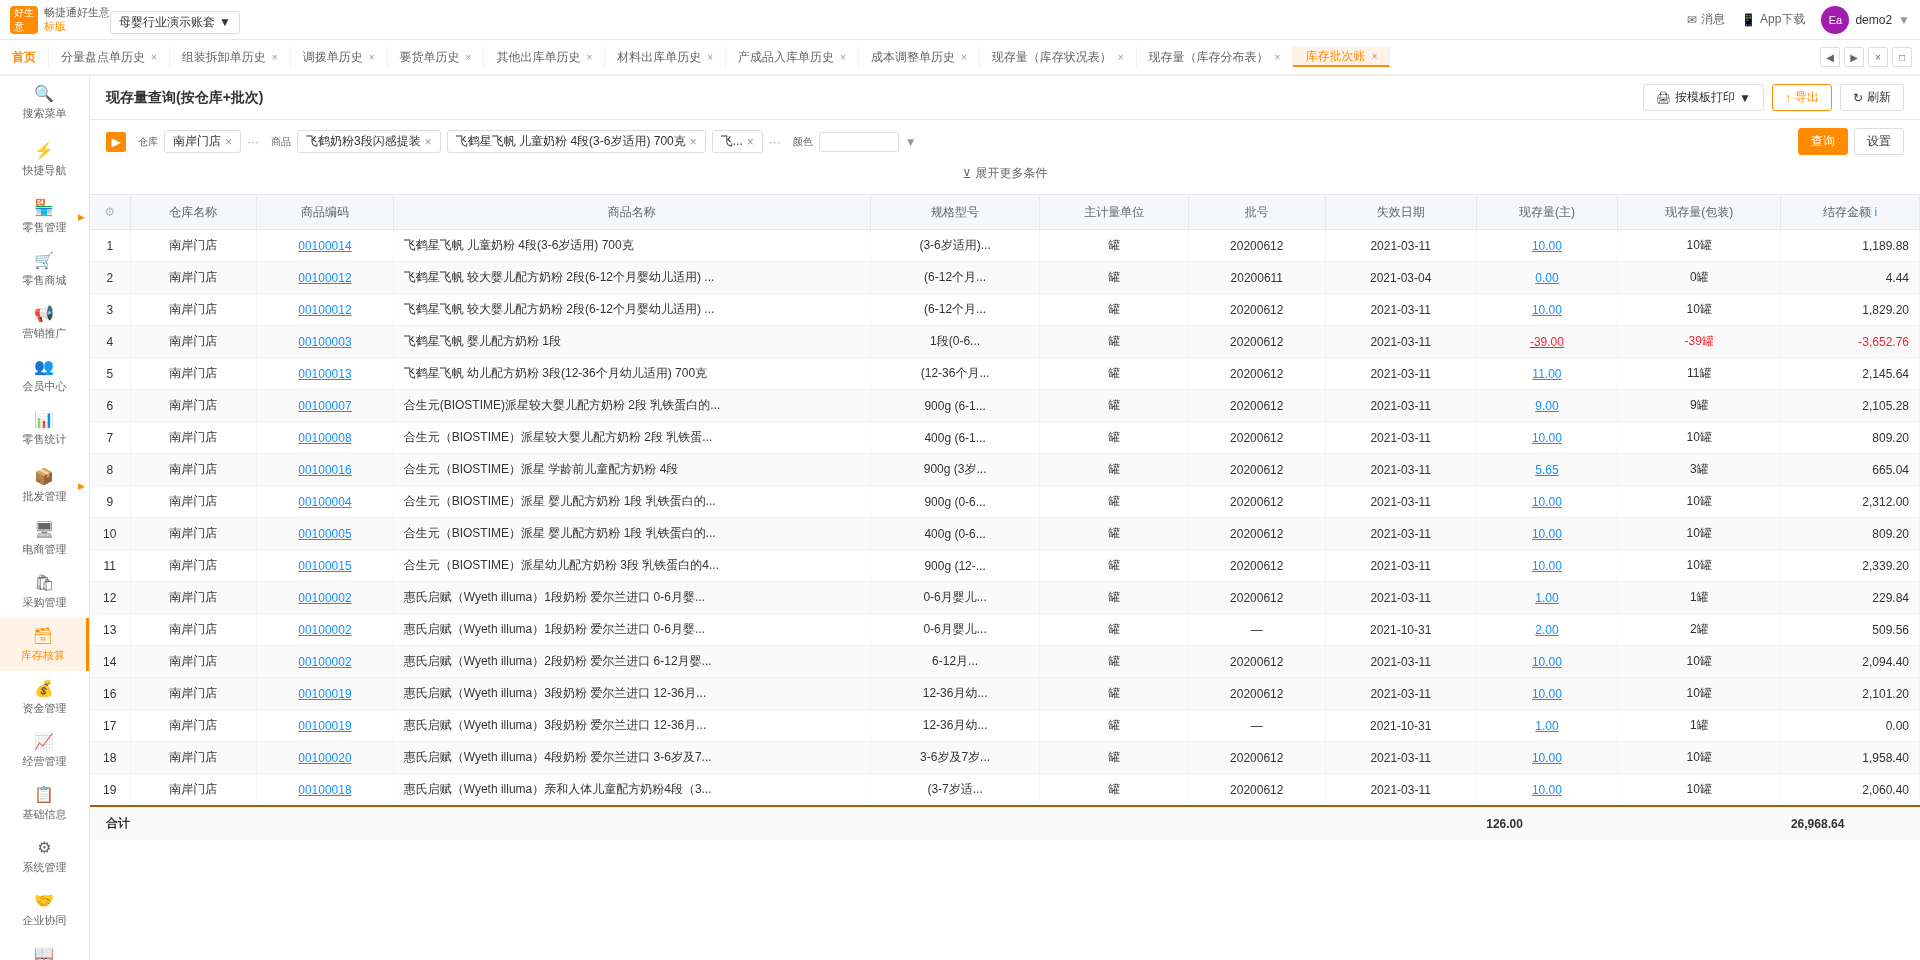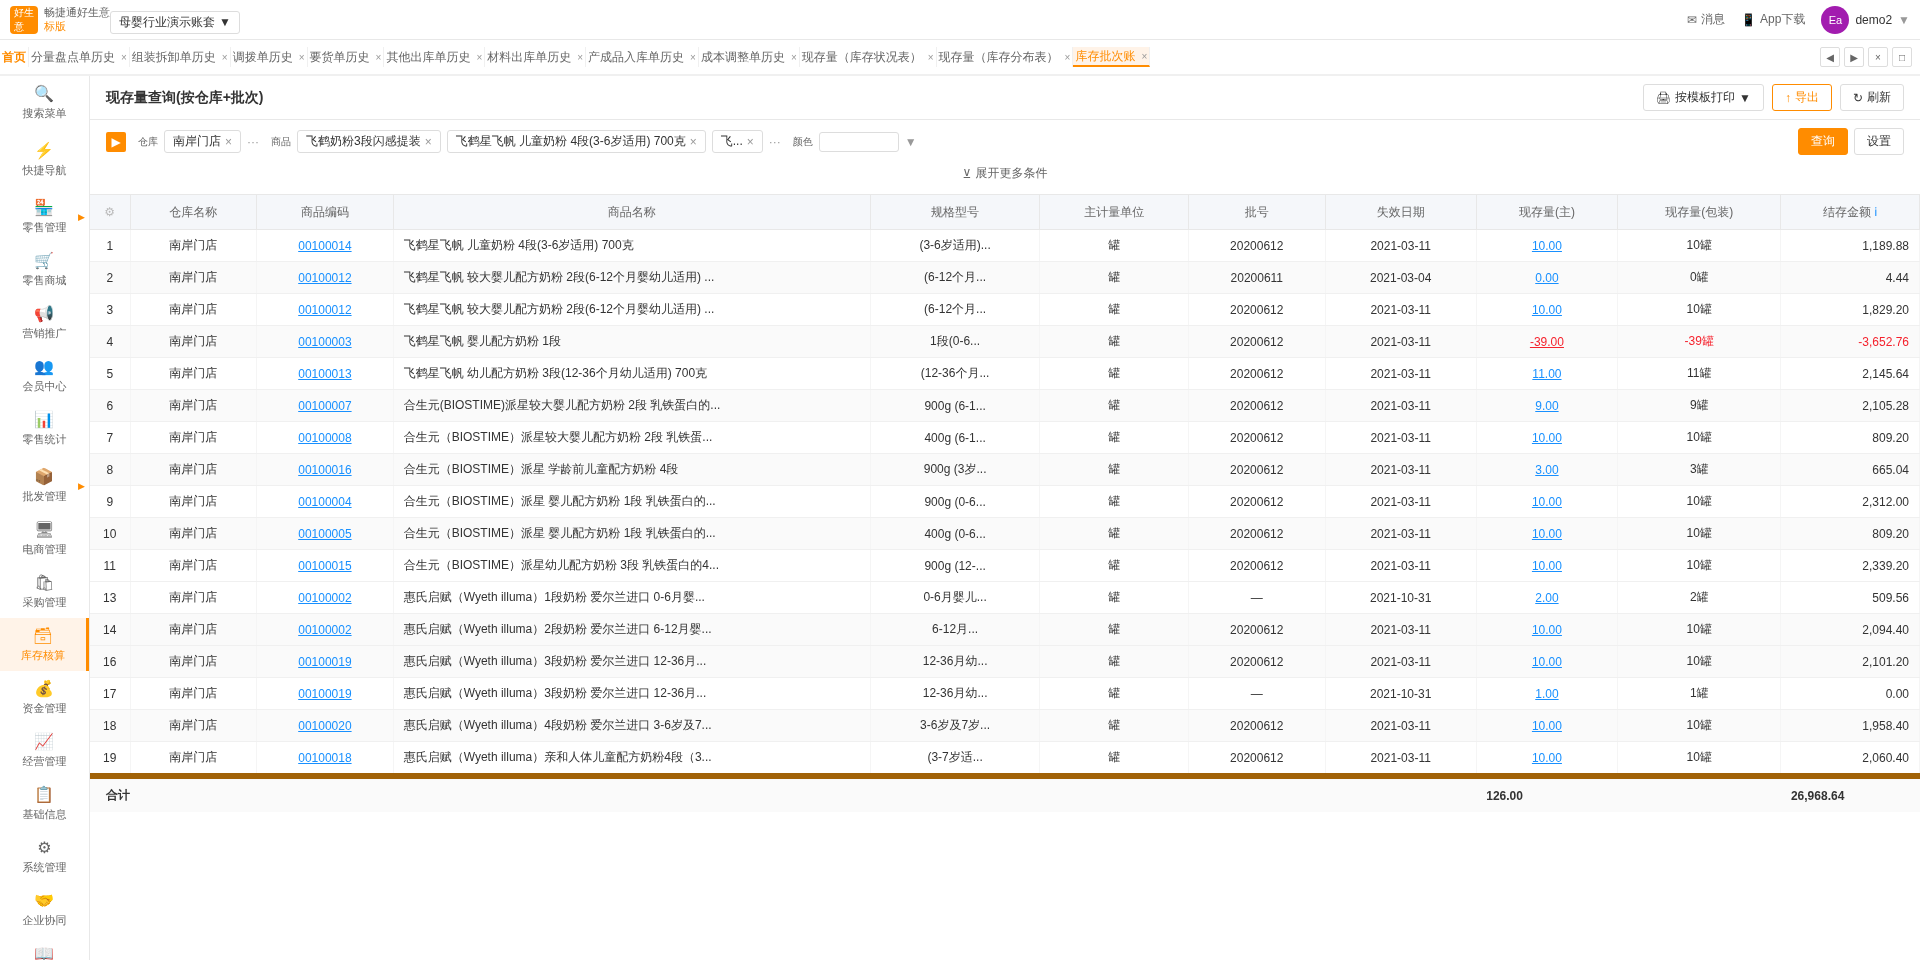--- a/index.html
+++ b/index.html
@@ -11,21 +11,21 @@
     .logo-area { display: flex; align-items: center; gap: 6px; }
     .logo-icon { width: 28px; height: 28px; background: #ff8c00; border-radius: 4px; display: flex; align-items: center; justify-content: center; color: #fff; font-size: 10px; }
     .logo-text { font-size: 11px; color: #666; line-height: 1.2; }
     .workspace-select { display: flex; align-items: center; gap: 4px; border: 1px solid #ddd; border-radius: 3px; padding: 2px 8px; cursor: pointer; font-size: 12px; color: #333; background: #fff; }
     .top-bar-right { display: flex; align-items: center; gap: 16px; }
     .top-bar-action { display: flex; align-items: center; gap: 4px; color: #666; cursor: pointer; font-size: 12px; }
     .avatar { width: 28px; height: 28px; background: #a21caf; border-radius: 50%; display: flex; align-items: center; justify-content: center; color: #fff; font-size: 11px; }
 
     
     .nav-tabs { height: 36px; background: #fff; display: flex; align-items: center; border-bottom: 2px solid #f0f0f0; padding: 0 0; overflow: hidden; }
-    .nav-tab { padding: 0 2px; height: 20px; display: flex; align-items: center; gap: 6px; cursor: pointer; white-space: nowrap; font-size: 12px; color: #666; border-right: 1px solid #f0f0f0; position: relative; }
+    .nav-tab { padding: 0 12px; height: 20px; display: flex; align-items: center; gap: 6px; cursor: pointer; white-space: nowrap; font-size: 12px; color: #666; border-right: 1px solid #f0f0f0; position: relative; }
     .nav-tab.home { color: #ff8c00; font-weight: bold; }
     .nav-tab.active { background: #fff3e8; color: #ff8c00; border-bottom: 2px solid #ff8c00; }
     .nav-tab .close-btn { color: #999; font-size: 10px; cursor: pointer; }
     .nav-tab-nav { display: flex; align-items: center; margin-left: auto; gap: 4px; padding: 0 8px; }
     .nav-arrow { width: 20px; height: 20px; display: flex; align-items: center; justify-content: center; cursor: pointer; color: #666; border: 1px solid #ddd; border-radius: 2px; font-size: 10px; }
 
     
     .main-layout { display: flex; height: calc(960px - 76px); }
 
     
@@ -58,21 +58,21 @@
     .expand-btn { display: flex; align-items: center; justify-content: center; padding: 4px 16px; color: #666; cursor: pointer; font-size: 12px; gap: 4px; }
 
     
     .table-area { flex: 1; overflow-y: auto; background: #fff; }
     table { width: 100%; border-collapse: collapse; font-size: 12px; }
     thead th { background: #f5f7fa; padding: 8px 10px; text-align: center; border-bottom: 1px solid #e8e8e8; border-right: 1px solid #e8e8e8; color: #666; font-weight: normal; white-space: nowrap; position: sticky; top: 0; z-index: 2; }
     thead th:first-child { width: 40px; }
     tbody td { padding: 7px 10px; border-bottom: 1px solid #f0f0f0; border-right: 1px solid #f5f5f5; text-align: center; white-space: nowrap; overflow: hidden; text-overflow: ellipsis; max-width: 180px; }
     .td-link { color: #1890ff; text-decoration: underline; cursor: pointer; }
     .td-red { color: #f5222d; }
-    .tfoot-row td { background: #fafafa; font-weight: bold; padding: 8px 10px; border-top: 6px solid #a16207; }
+    .tfoot-row td { background: #fafafa; font-weight: bold; padding: 8px 10px; border-top: 2px solid #a16207; }
     .settings-icon { color: #bbb; cursor: pointer; }
 
     .orange-arrow { background: #ff8c00; color: #fff; width: 20px; height: 20px; display: flex; align-items: center; justify-content: center; cursor: pointer; border-radius: 2px; font-size: 12px; flex-shrink: 0; }
   </style>
 </head>
 <body>
 
 <div class="top-bar">
   <div class="top-bar-left">
     <div class="logo-area">
@@ -392,21 +392,21 @@
   </tr>
             <tr style="background: rgb(250, 250, 250);">
     <td>8</td>
     <td>南岸门店</td>
     <td class="td-link">00100016</td>
     <td style="text-align:left;max-width:260px;overflow:hidden;text-overflow:ellipsis;" title="合生元（BIOSTIME）派星 学龄前儿童配方奶粉 4段">合生元（BIOSTIME）派星 学龄前儿童配方奶粉 4段</td>
     <td>900g (3岁...</td>
     <td>罐</td>
     <td>20200612</td>
     <td>2021-03-11</td>
-    <td class="td-link">3.00</td>
+    <td class="td-link">5.65</td>
     <td class="">3罐</td>
     <td class="" style="text-align:right;">665.04</td>
   </tr>
             <tr style="background: rgb(255, 255, 255);">
     <td>9</td>
     <td>南岸门店</td>
     <td class="td-link">00100004</td>
     <td style="text-align:left;max-width:260px;overflow:hidden;text-overflow:ellipsis;" title="合生元（BIOSTIME）派星 婴儿配方奶粉 1段 乳铁蛋白的...">合生元（BIOSTIME）派星 婴儿配方奶粉 1段 乳铁蛋白的...</td>
     <td>900g (0-6...</td>
     <td>罐</td>
@@ -434,20 +434,33 @@
     <td>南岸门店</td>
     <td class="td-link">00100015</td>
     <td style="text-align:left;max-width:260px;overflow:hidden;text-overflow:ellipsis;" title="合生元（BIOSTIME）派星幼儿配方奶粉 3段 乳铁蛋白的4...">合生元（BIOSTIME）派星幼儿配方奶粉 3段 乳铁蛋白的4...</td>
     <td>900g (12-...</td>
     <td>罐</td>
     <td>20200612</td>
     <td>2021-03-11</td>
     <td class="td-link">10.00</td>
     <td class="">10罐</td>
     <td class="" style="text-align:right;">2,339.20</td>
+  </tr>
+            <tr style="background: rgb(250, 250, 250);">
+    <td>12</td>
+    <td>南岸门店</td>
+    <td class="td-link">00100002</td>
+    <td style="text-align:left;max-width:260px;overflow:hidden;text-overflow:ellipsis;" title="惠氏启赋（Wyeth illuma）1段奶粉 爱尔兰进口 0-6月婴...">惠氏启赋（Wyeth illuma）1段奶粉 爱尔兰进口 0-6月婴...</td>
+    <td>0-6月婴儿...</td>
+    <td>罐</td>
+    <td>20200612</td>
+    <td>2021-03-11</td>
+    <td class="td-link">1.00</td>
+    <td class="">1罐</td>
+    <td class="" style="text-align:right;">229.84</td>
   </tr>
             <tr style="background: rgb(255, 255, 255);">
     <td>13</td>
     <td>南岸门店</td>
     <td class="td-link">00100002</td>
     <td style="text-align:left;max-width:260px;overflow:hidden;text-overflow:ellipsis;" title="惠氏启赋（Wyeth illuma）1段奶粉 爱尔兰进口 0-6月婴...">惠氏启赋（Wyeth illuma）1段奶粉 爱尔兰进口 0-6月婴...</td>
     <td>0-6月婴儿...</td>
     <td>罐</td>
     <td>—</td>
     <td>2021-10-31</td>

